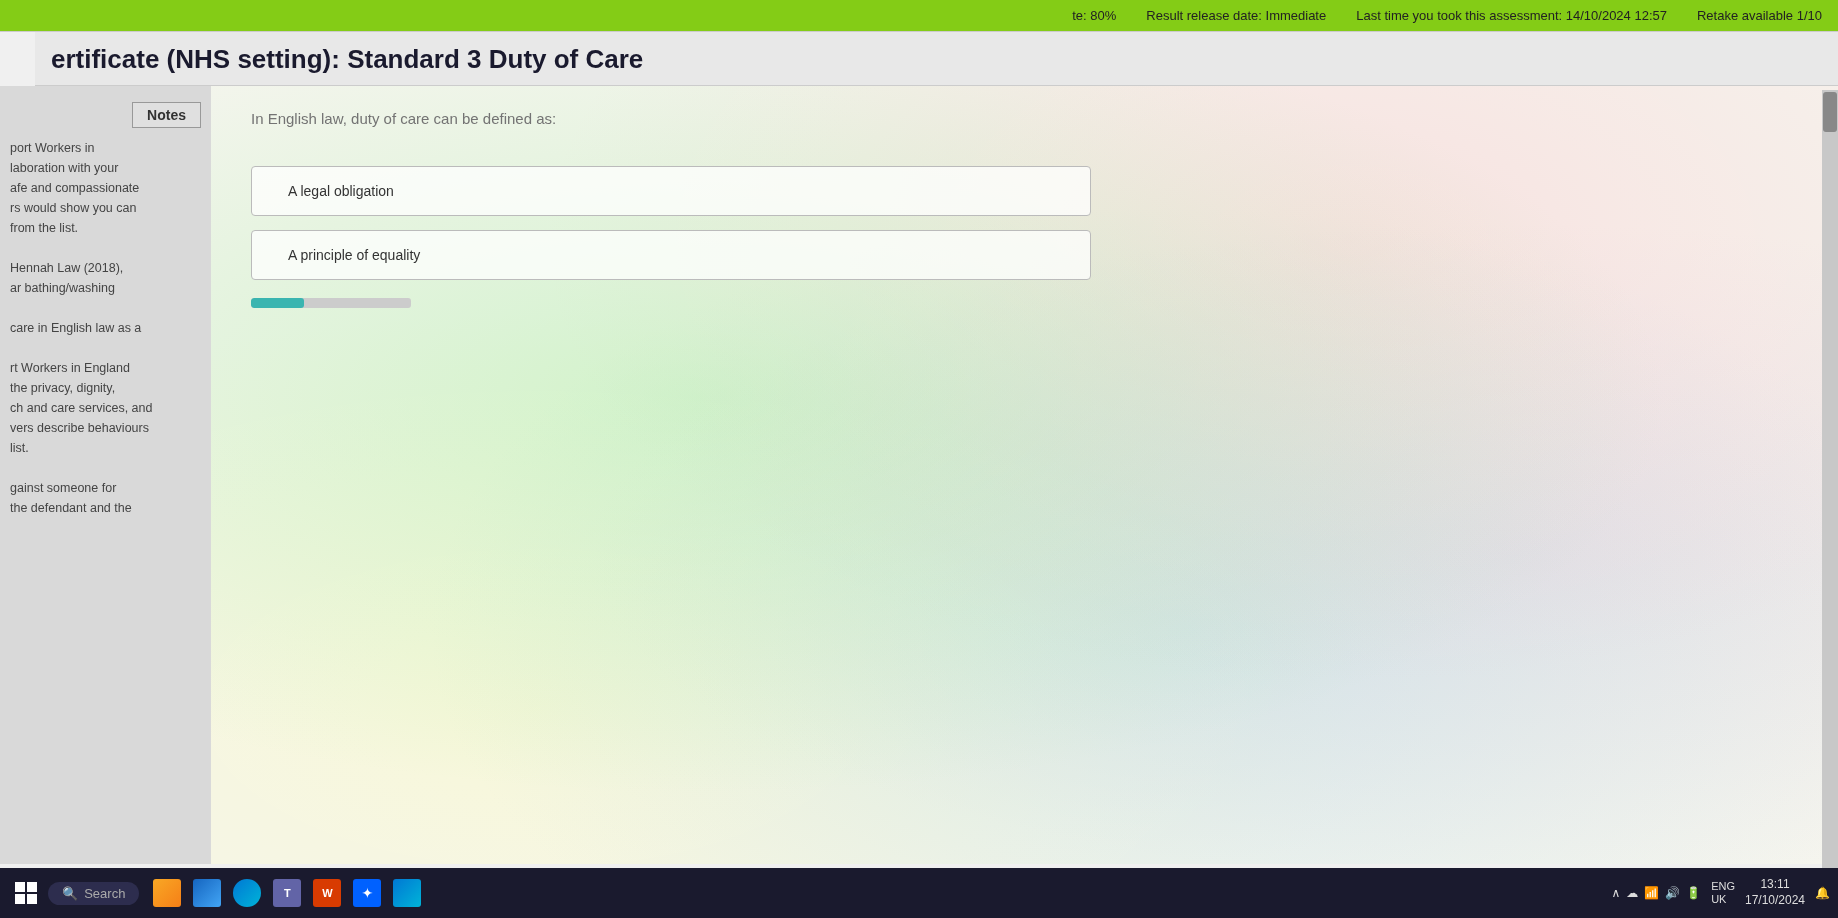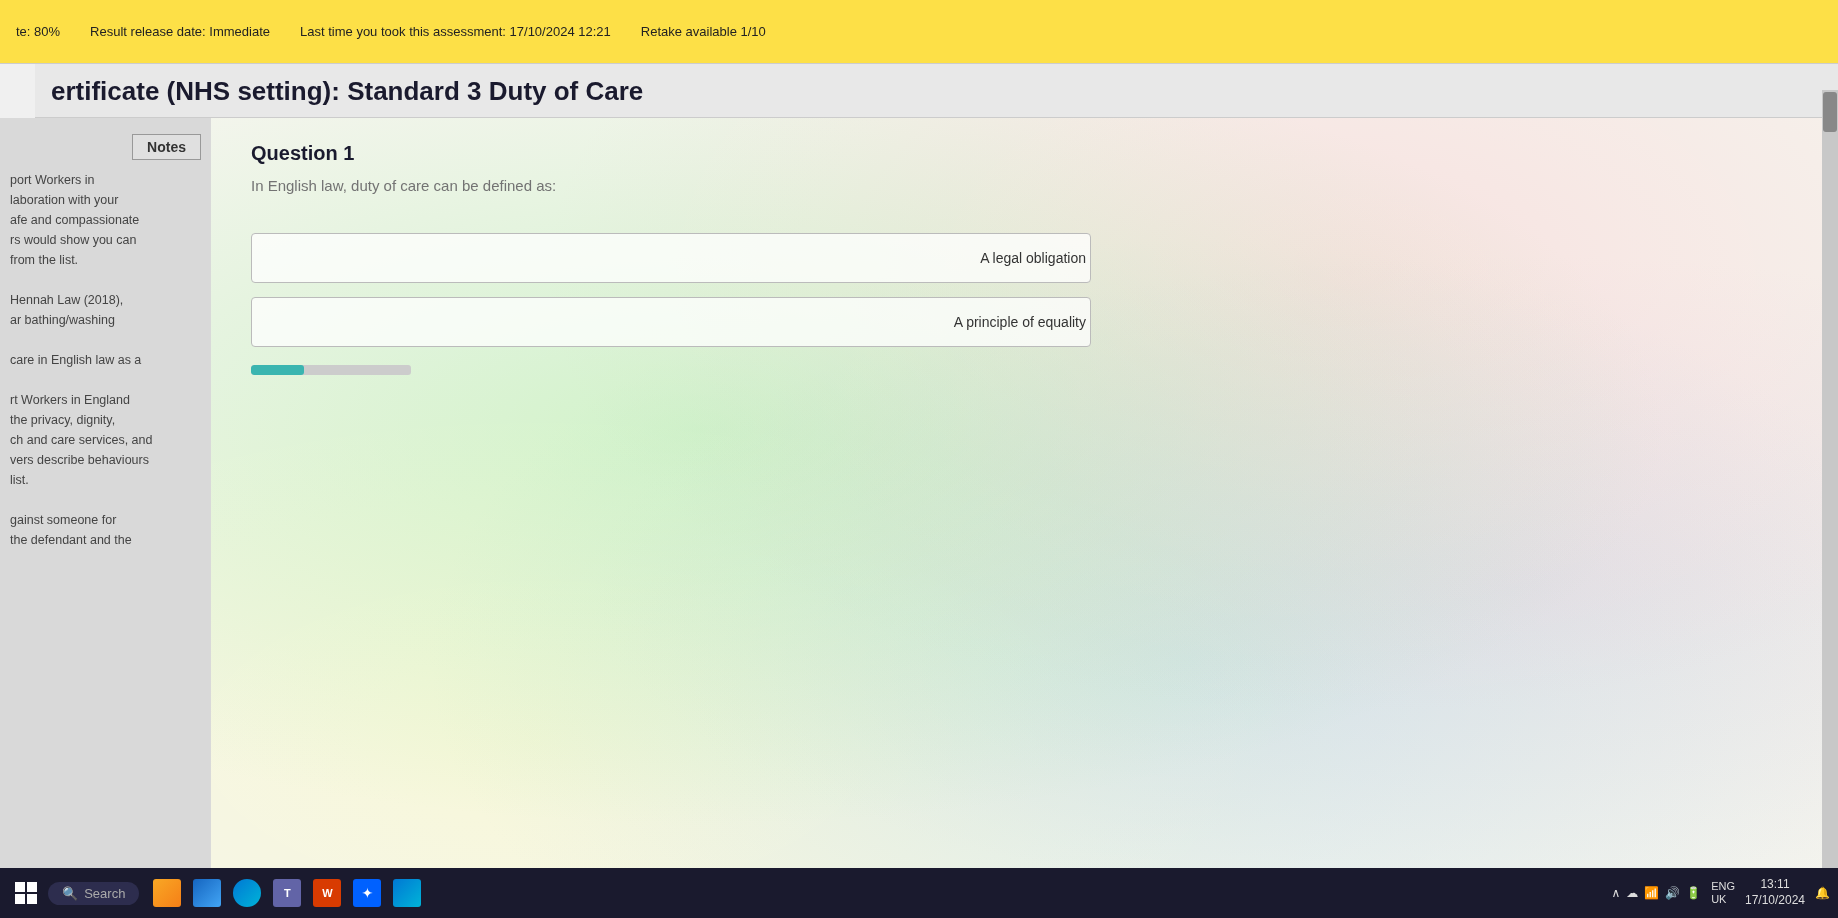--- a/index.html
+++ b/index.html
@@ -1,26 +1,27 @@
 <!DOCTYPE html>
 <html><head>
   <meta charset="utf-8">
   <style>
     * { margin: 0; padding: 0; box-sizing: border-box; }
     body { font-family: 'Segoe UI', Arial, sans-serif; background: #f0f0f0; width: 1838px; height: 918px; overflow: hidden; position: relative; }
 
     .top-bar {
-      background: #fde047;
-      padding: 24px 16px;
+      background: #84cc16;
+      padding: 8px 16px;
       font-size: 13px;
       color: #222;
       display: flex;
       gap: 30px;
       align-items: center;
       border-bottom: 1px solid #ccc;
+      justify-content: flex-end;
     }
 
     .page-title {
       background: #e8e8e8;
       padding: 12px 16px 10px 16px;
       font-size: 26px;
       font-weight: 700;
       color: #1a1a2e;
       border-bottom: 1px solid #ccc;
       margin-left: 35px;
@@ -101,28 +102,27 @@
     .question-text {
       font-size: 15px;
       color: #737373;
       margin-bottom: 39px;
     }
 
     .answer-option {
       background: rgba(255, 255, 255, 0.75);
       border: 1.5px solid #bbb;
       border-radius: 4px;
-      padding: 16px 4px;
+      padding: 16px 36px;
       margin-bottom: 14px;
       font-size: 14px;
       color: #333;
       cursor: pointer;
       width: 840px;
       max-width: 100%;
-      text-align: right;
     }
 
     .skip-btn {
       display: inline-block;
       background: #f5f5f5;
       border: 1.5px solid #555;
       padding: 10px 22px;
       font-size: 14px;
       font-weight: 600;
       color: #222;
@@ -257,21 +257,21 @@
     .app-orange { background: #d83b01; border-radius: 3px; width: 28px; height: 28px; display: flex; align-items: center; justify-content: center; color: white; font-size: 11px; font-weight: bold; }
     .app-dropbox { background: #0061ff; border-radius: 3px; width: 28px; height: 28px; display: flex; align-items: center; justify-content: center; color: white; font-size: 14px; }
     .app-edge { background: linear-gradient(135deg, #0078d4, #00b4d8); border-radius: 3px; width: 28px; height: 28px; }
   </style>
 </head>
 <body>
 
 <div class="top-bar">
   <span>te: 80%</span>
   <span>Result release date: Immediate</span>
-  <span>Last time you took this assessment: 17/10/2024 12:21</span>
+  <span>Last time you took this assessment: 14/10/2024 12:57</span>
   <span>Retake available 1/10</span>
 </div>
 
 <div class="page-title">ertificate (NHS setting): Standard 3 Duty of Care</div>
 
 <div class="main-layout">
 
   <div class="sidebar">
     <button class="notes-btn">Notes</button>
     <div class="sidebar-text">
@@ -289,21 +289,20 @@
       vers describe behaviours<br>
       list.<br><br>
       gainst someone for<br>
       the defendant and the</span>
     </div>
   </div>
 
   <div class="content-area">
     <div class="content-inner">
 
-      <div class="question-title">Question 1</div>
       <div class="question-text">In English law, duty of care can be defined as:</div>
 
       <div class="answer-option">
         <span>A legal obligation</span>
       </div>
 
 
       <div class="answer-option">
         <span>A principle of equality</span>
       </div>

